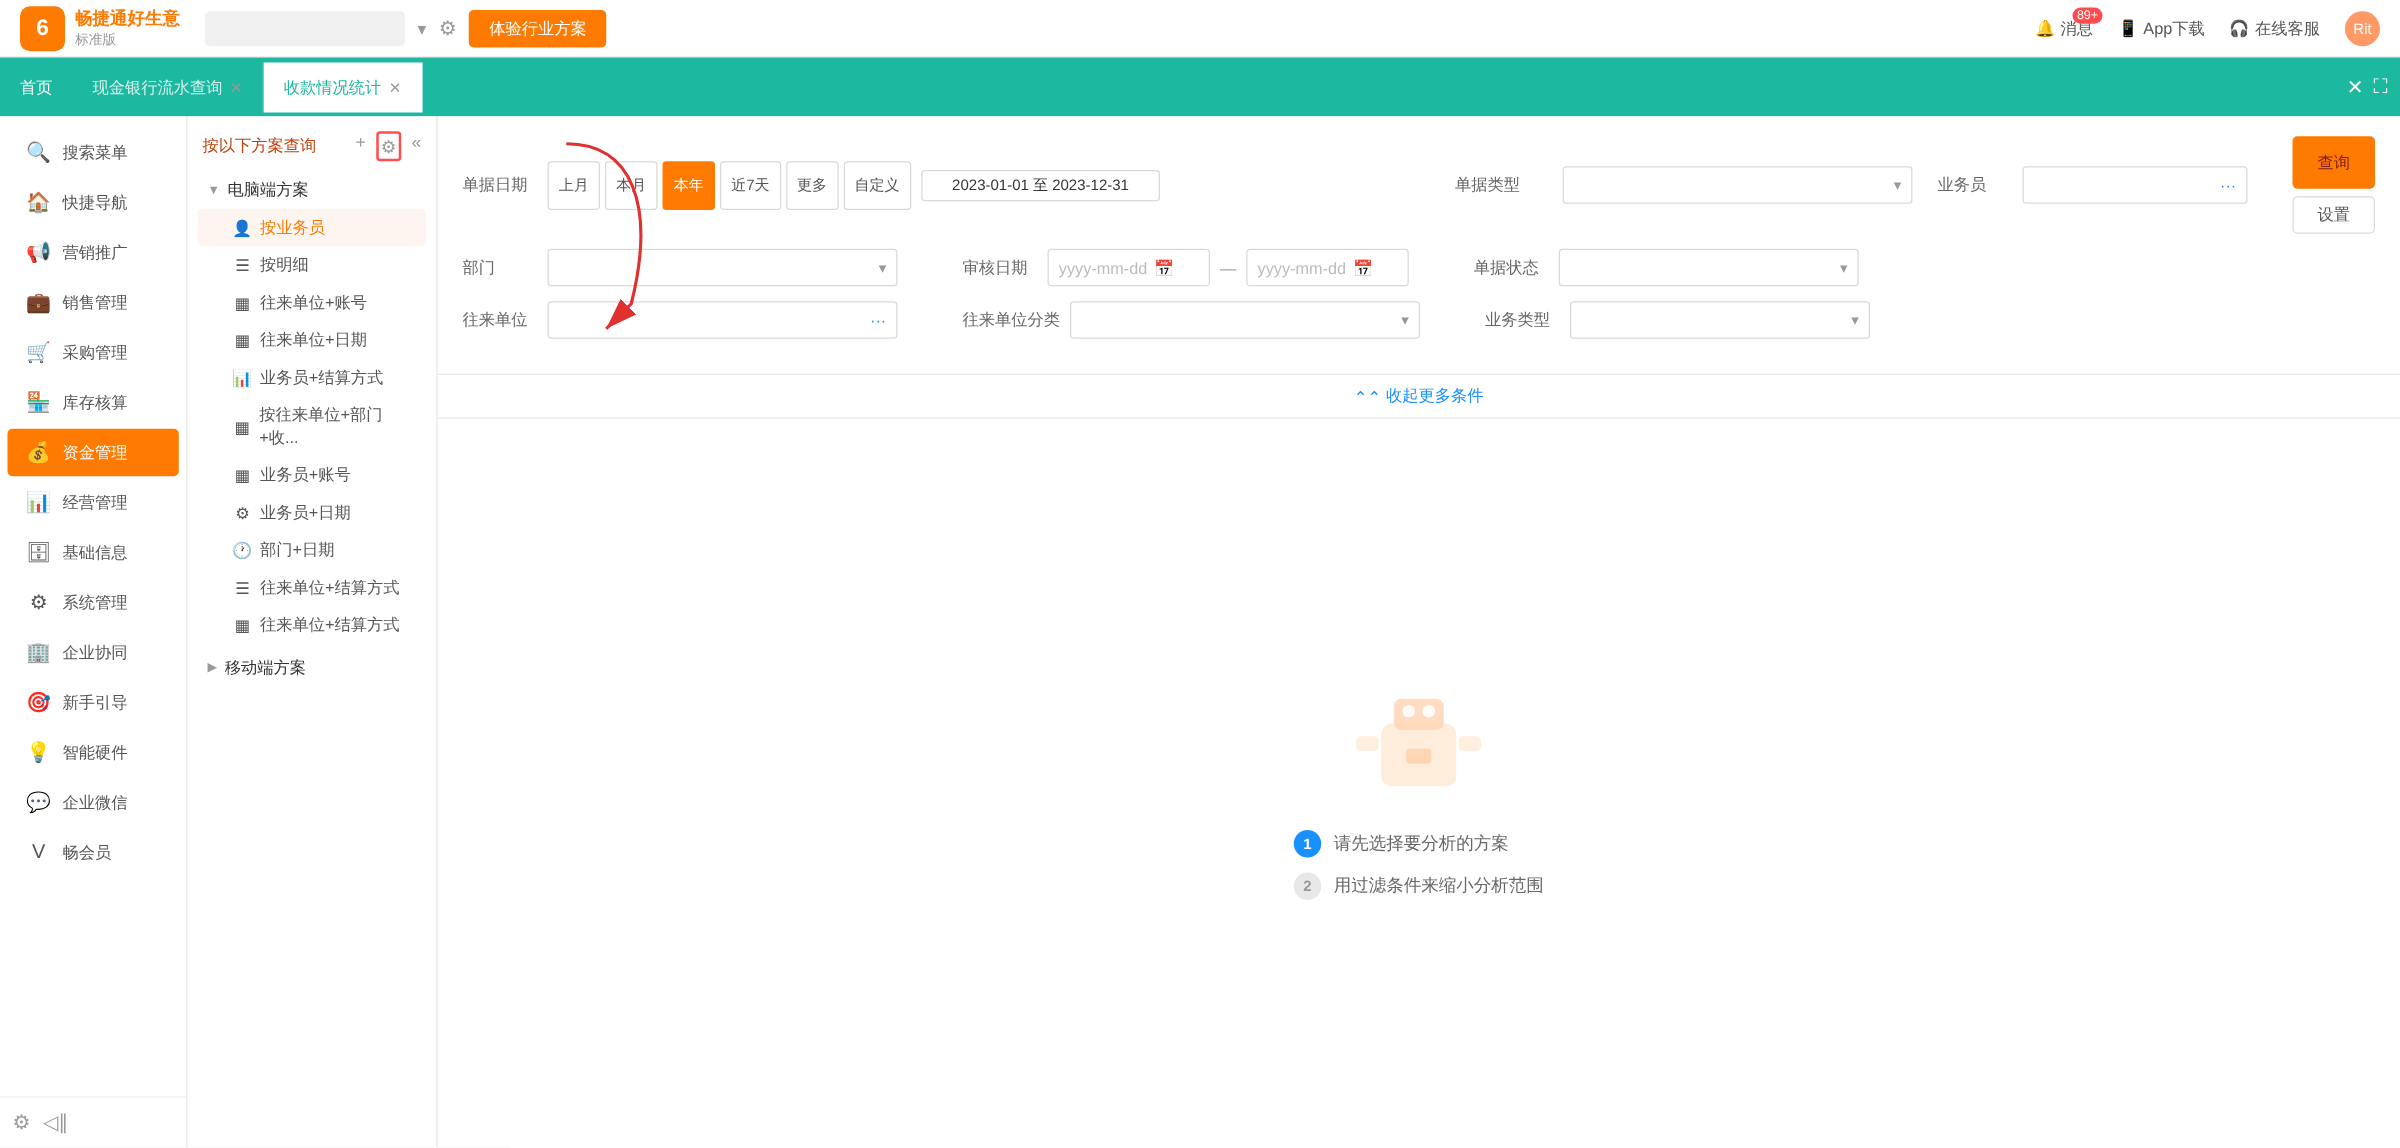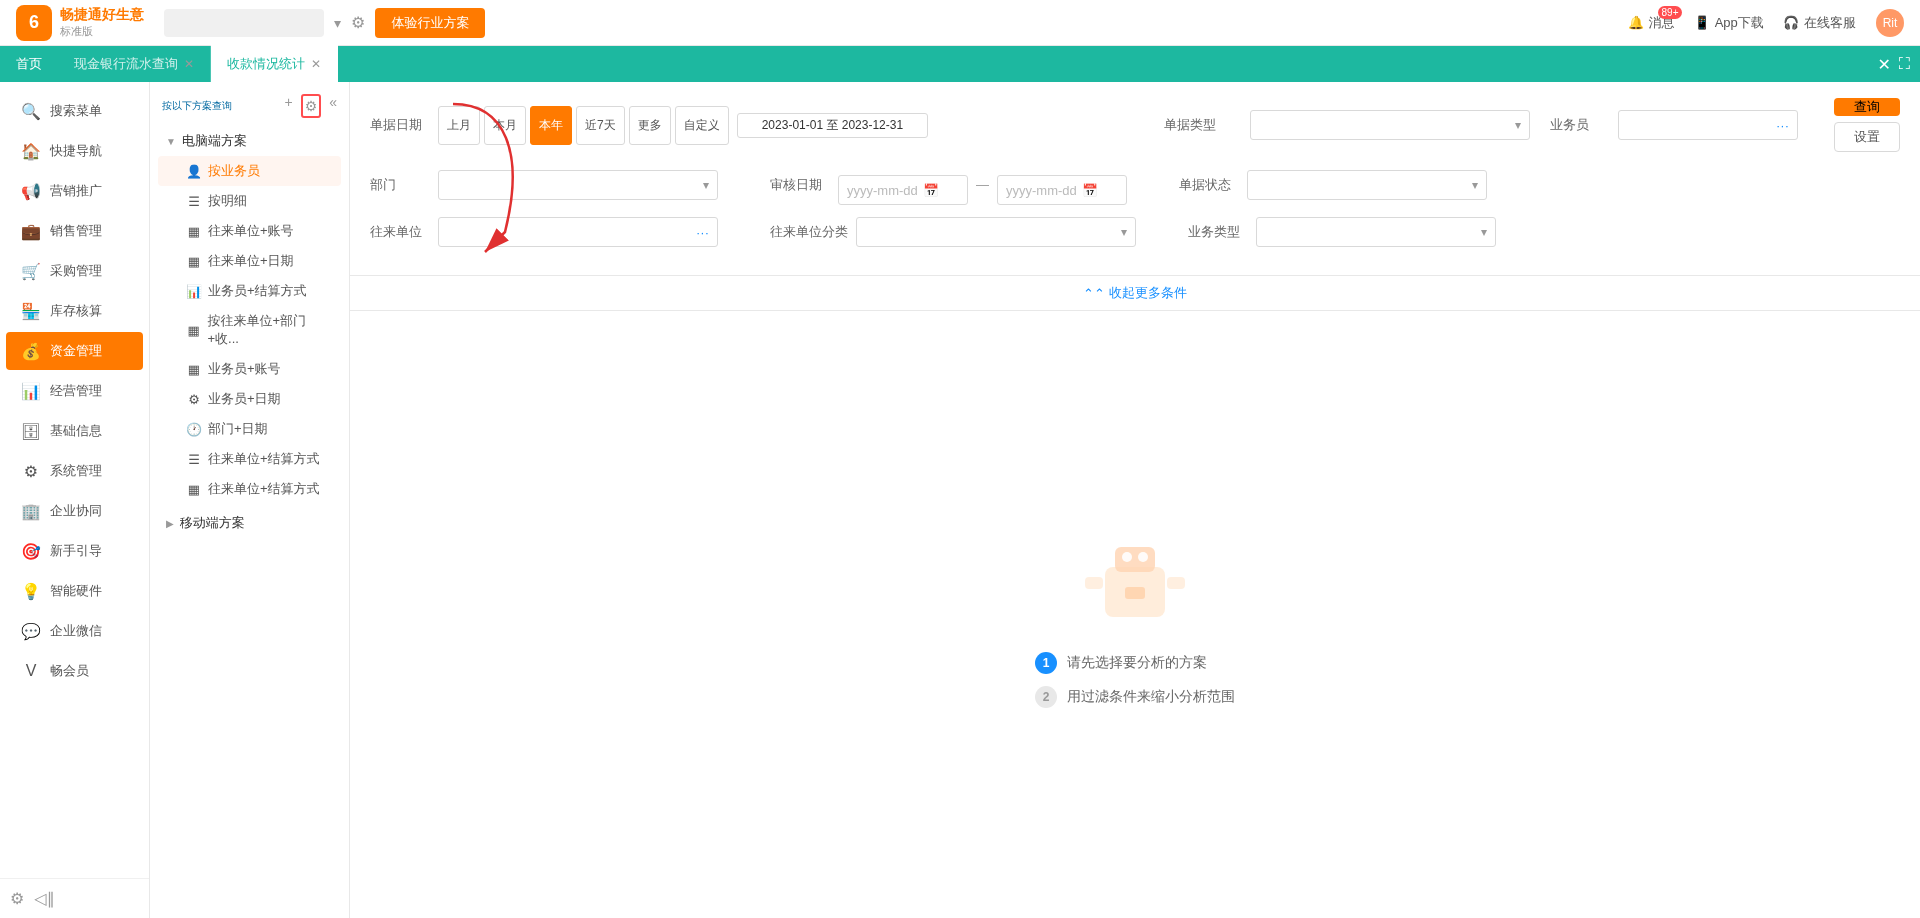--- a/index.html
+++ b/index.html
@@ -19,21 +19,21 @@
     .logo-text { font-size: 14px; color: #ff7a00; font-weight: bold; }
     .logo-sub { font-size: 11px; color: #999; }
     .gear-icon { color: #999; cursor: pointer; font-size: 16px; }
     .trial-btn { background: #ff7a00; color: white; border: none; padding: 6px 16px; border-radius: 4px; cursor: pointer; font-size: 13px; }
     .top-bar-right { display: flex; align-items: center; gap: 20px; }
     .notification-area { display: flex; align-items: center; gap: 4px; color: #555; font-size: 13px; cursor: pointer; position: relative; }
     .badge { background: #ff4d4f; color: white; font-size: 10px; padding: 1px 4px; border-radius: 8px; position: absolute; top: -8px; right: -8px; }
     .user-avatar { width: 28px; height: 28px; background: #ff9966; border-radius: 50%; display: flex; align-items: center; justify-content: center; color: white; font-size: 12px; }
 
     
-    .tab-bar { height: 36px; background: #1db8a0; display: flex; align-items: center; padding: 0 0; }
+    .tab-bar { height: 47px; background: #1db8a0; display: flex; align-items: center; padding: 0 0; }
     .tab-item { padding: 0 16px; height: 40px; display: flex; align-items: center; gap: 6px; cursor: pointer; color: rgba(255,255,255,0.8); font-size: 13px; border-right: 1px solid rgba(255,255,255,0.2); }
     .tab-item.active { background: #fff; color: #1db8a0; }
     .tab-item .tab-close { font-size: 12px; color: #999; cursor: pointer; }
     .tab-home { color: white; padding: 0 16px; height: 40px; display: flex; align-items: center; cursor: pointer; font-size: 13px; }
     .tab-spacer { flex: 1; }
     .tab-actions { display: flex; align-items: center; padding: 0 10px; gap: 8px; }
     .tab-action-btn { color: white; background: none; border: none; cursor: pointer; font-size: 16px; }
     .sidebar-menu { flex: 1; overflow-y: auto; padding: 8px 0; }
     .sidebar-item { display: flex; align-items: center; gap: 10px; padding: 10px 16px; cursor: pointer; color: #555; font-size: 13px; border-radius: 4px; margin: 2px 6px; }
     .sidebar-item.active { background: #ff7a00; color: white; }
@@ -48,32 +48,32 @@
     .filter-row { display: flex; align-items: center; gap: 20px; margin-bottom: 12px; flex-wrap: wrap; }
     .filter-item { display: flex; align-items: center; gap: 8px; }
     .filter-label { color: #666; font-size: 13px; white-space: nowrap; min-width: 60px; }
     .date-tabs { display: flex; gap: 4px; }
     .date-tab { padding: 10px 8px; border: 1px solid #d9d9d9; border-radius: 3px; cursor: pointer; font-size: 12px; color: #555; }
     .date-tab.active { background: #ff7a00; color: white; border-color: #ff7a00; }
     .date-range { font-size: 12px; color: #333; padding: 3px 24px; border: 1px solid #d9d9d9; border-radius: 3px; }
     .filter-select { min-width: 200px; height: 30px; border: 1px solid #d9d9d9; border-radius: 3px; padding: 0 8px; display: flex; align-items: center; justify-content: space-between; cursor: pointer; font-size: 13px; color: #333; }
     .filter-select-wide { min-width: 280px; }
     .dropdown-arrow { color: #999; font-size: 12px; }
-    .date-input { height: 30px; border: 1px solid #d9d9d9; border-radius: 3px; padding: 0 8px; display: flex; align-items: center; gap: 6px; font-size: 13px; color: #bbb; min-width: 130px; margin-top: 11px; }
+    .date-input { height: 30px; border: 1px solid #d9d9d9; border-radius: 3px; padding: 0 8px; display: flex; align-items: center; gap: 6px; font-size: 13px; color: #bbb; min-width: 130px; }
     .date-separator { color: #999; }
     .more-btn { color: #1890ff; cursor: pointer; font-size: 13px; }
-    .btn-query { background: #ff7a00; color: #000000; border: none; padding: 0 20px; border-radius: 4px; cursor: pointer; font-size: 13px; }
+    .btn-query { background: #ff7a00; color: #7f1d1d; border: none; padding: 12px 20px; border-radius: 4px; cursor: pointer; font-size: 13px; }
     .btn-settings { background: #fff; color: #555; border: 1px solid #d9d9d9; padding: 5px 16px; border-radius: 4px; cursor: pointer; font-size: 13px; }
     .page-actions { display: flex; gap: 12px; align-items: center; }
     .action-link { color: #ff7a00; cursor: pointer; font-size: 13px; display: flex; align-items: center; gap: 4px; }
 
     
     .scheme-panel { width: 200px; background: #fff; border-right: 1px solid #e8e8e8; padding: 12px 0; }
     .scheme-panel-header { display: flex; align-items: center; justify-content: space-between; padding: 0 12px 8px; }
-    .scheme-panel-title { font-size: 10px; color: #0369a1; }
+    .scheme-panel-title { font-size: 13px; color: #c2410c; }
     .scheme-panel-actions { display: flex; gap: 8px; }
     .scheme-action-btn { color: #999; cursor: pointer; font-size: 14px; }
     .scheme-tree { padding: 0 8px; }
     .scheme-category { margin-bottom: 4px; }
     .scheme-category-header { display: flex; align-items: center; gap: 6px; padding: 6px 8px; cursor: pointer; color: #333; font-size: 13px; }
     .scheme-item { display: flex; align-items: center; gap: 6px; padding: 6px 8px 6px 28px; cursor: pointer; color: #555; font-size: 13px; border-radius: 4px; }
     .scheme-item.active { color: #ff7a00; background: #fff5f0; }
     .scheme-item-icon { width: 16px; height: 16px; display: flex; align-items: center; justify-content: center; font-size: 13px; }
     .tree-arrow { font-size: 10px; color: #999; }
     .content-panel { flex: 1; display: flex; flex-direction: column; overflow: hidden; }

